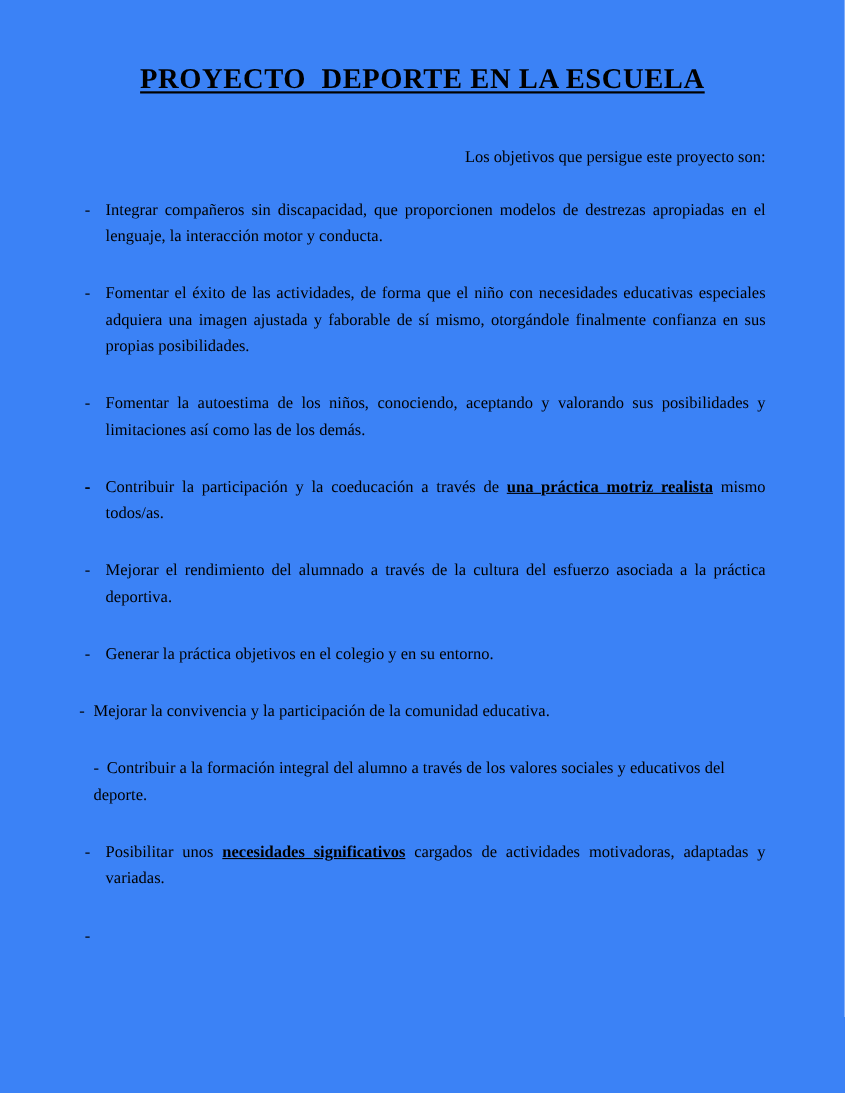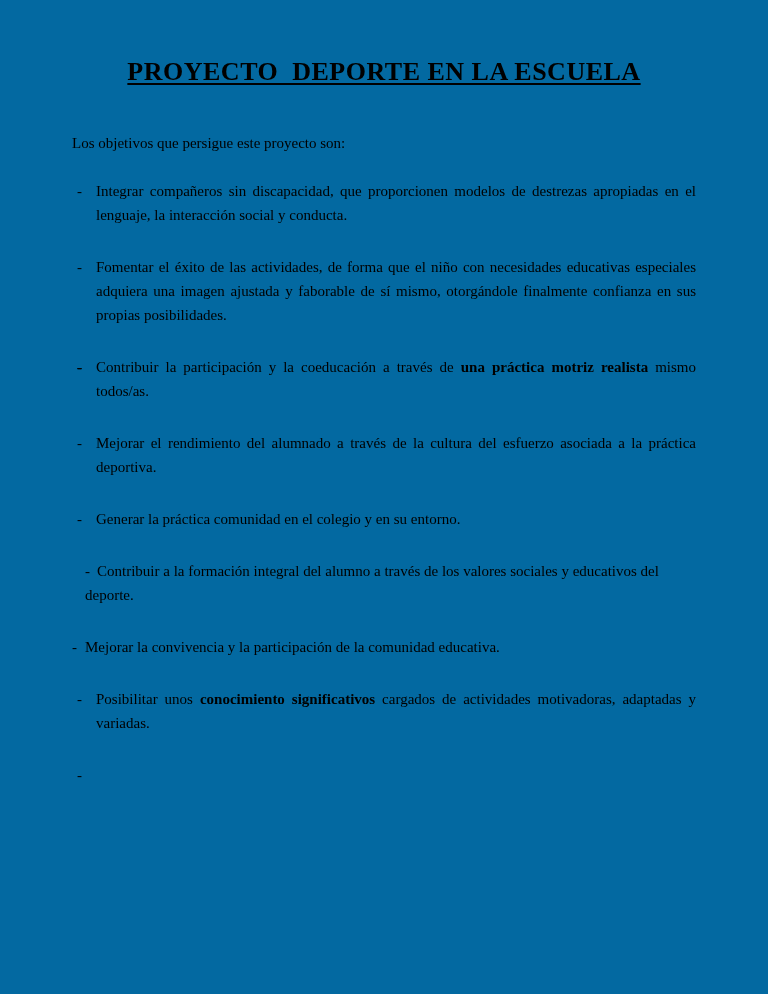--- a/index.html
+++ b/index.html
@@ -7,21 +7,21 @@
     padding: 0;
     background: #ffffff;
   }
   .page {
     position: relative;
     width: 768px;
     height: 994px;
     box-sizing: border-box;
     margin: 0 auto;
     padding: 56px 72px 40px 72px;
-    background: #0369a1;
+    background: #3b82f6;
     color: #000000;
     font-family: "Liberation Serif", "DejaVu Serif", serif;
     font-size: 15px;
     overflow: hidden;
   }
   .doc-title {
     margin: 0 0 44px 0;
     text-align: center;
     font-size: 26px;
     font-weight: bold;
@@ -33,20 +33,21 @@
   }
   .section-heading {
     margin: 0 0 2px 0;
     font-size: 15px;
     font-weight: bold;
     line-height: 24px;
   }
   .intro {
     margin: 0 0 14px 0;
     line-height: 24px;
+    text-align: right;
   }
   .objectives {
     margin-top: 24px;
   }
   .objective {
     position: relative;
     margin-bottom: 28px;
     line-height: 24px;
   }
   .objective.hanging {
@@ -67,37 +68,38 @@
   }
   .objective.inline {
     padding-left: 0;
     text-align: left;
   }
   .objective.inline .marker {
     margin-right: 8px;
   }
   .objective b {
     font-weight: bold;
+    text-decoration: underline;
   }
 </style>
 </head>
 <body>
 
 <div class="page">
   <h1 class="doc-title">PROYECTO  DEPORTE EN LA ESCUELA</h1>
 
 
   <p class="intro">Los objetivos que persigue este proyecto son:</p>
 
   <div class="objectives">
-      <div class="objective hanging"><span class="marker">-</span><span class="text"><span>Integrar compañeros sin discapacidad, que proporcionen modelos de destrezas apropiadas en el lenguaje, la interacción social y conducta.</span></span></div>
+      <div class="objective hanging"><span class="marker">-</span><span class="text"><span>Integrar compañeros sin discapacidad, que proporcionen modelos de destrezas apropiadas en el lenguaje, la interacción motor y conducta.</span></span></div>
       <div class="objective hanging"><span class="marker">-</span><span class="text"><span>Fomentar el éxito de las actividades, de forma que el niño con necesidades educativas especiales adquiera una imagen ajustada y faborable de sí mismo, otorgándole finalmente confianza en sus propias posibilidades.</span></span></div>
-      <div class="objective hanging"><span class="marker">-</span></div>
+      <div class="objective hanging"><span class="marker">-</span><span class="text"><span>Fomentar la autoestima de los niños, conociendo, aceptando y valorando sus posibilidades y limitaciones así como las de los demás.</span></span></div>
       <div class="objective hanging"><span class="marker">-</span></div>
       <div class="objective hanging"><span class="marker">-</span><span class="text"><span>Contribuir la participación y la coeducación a través de </span><b>una práctica motriz realista</b><span> mismo todos/as.</span></span></div>
       <div class="objective hanging"><span class="marker">-</span><span class="text"><span>Mejorar el rendimiento del alumnado a través de la cultura del esfuerzo asociada a la práctica deportiva.</span></span></div>
-      <div class="objective hanging"><span class="marker">-</span><span class="text"><span>Generar la práctica comunidad en el colegio y en su entorno.</span></span></div>
+      <div class="objective hanging"><span class="marker">-</span><span class="text"><span>Generar la práctica objetivos en el colegio y en su entorno.</span></span></div>
+      <div class="objective inline"><span class="marker">-</span><span class="text"><span>Mejorar la convivencia y la participación de la comunidad educativa.</span></span></div>
       <div class="objective inline-indented"><span class="marker">-</span><span class="text"><span>Contribuir a la formación integral del alumno a través de los valores    sociales y educativos del deporte.</span></span></div>
-      <div class="objective inline"><span class="marker">-</span><span class="text"><span>Mejorar la convivencia y la participación de la comunidad educativa.</span></span></div>
-      <div class="objective hanging"><span class="marker">-</span><span class="text"><span>Posibilitar unos </span><b>conocimiento significativos</b><span> cargados de actividades motivadoras, adaptadas y variadas.</span></span></div>
+      <div class="objective hanging"><span class="marker">-</span><span class="text"><span>Posibilitar unos </span><b>necesidades significativos</b><span> cargados de actividades motivadoras, adaptadas y variadas.</span></span></div>
       <div class="objective hanging"><span class="marker">-</span></div>
     </div>
 </div>
 
 </body></html>

